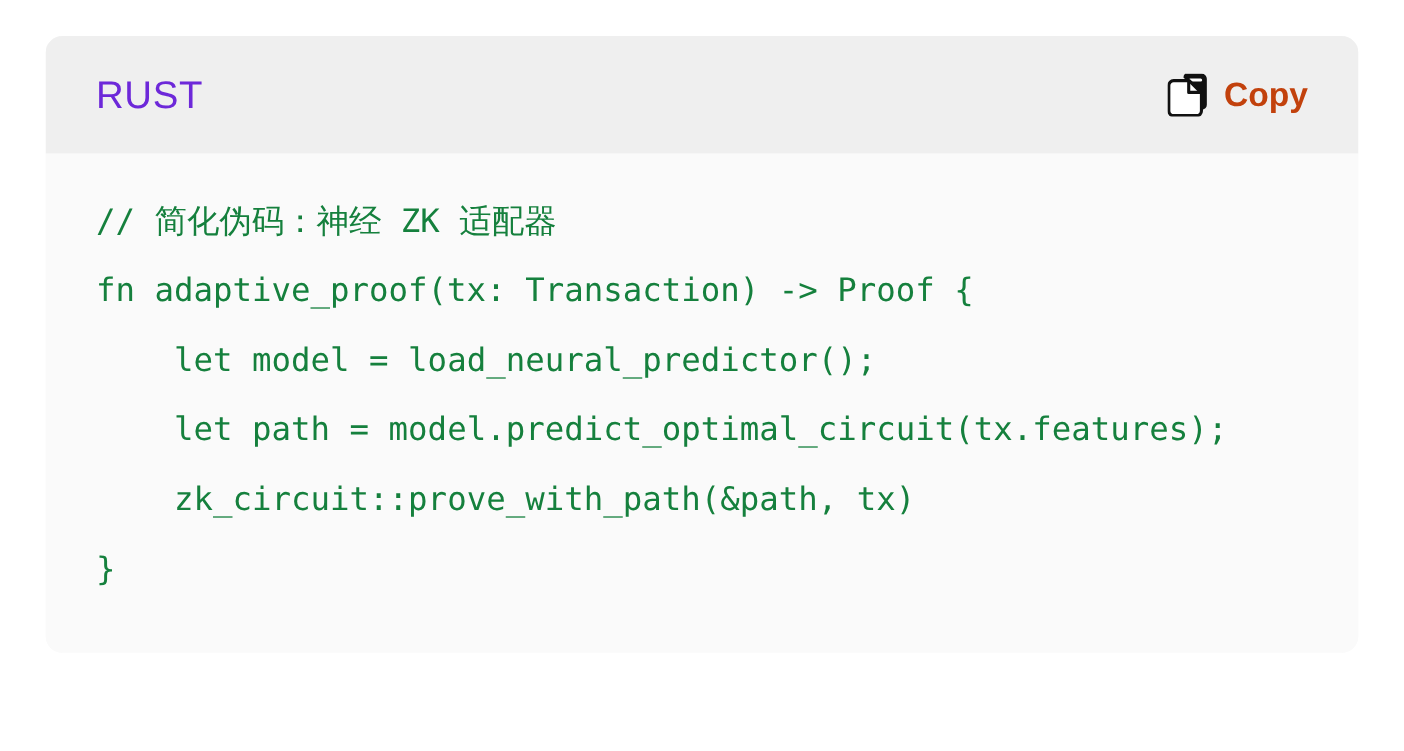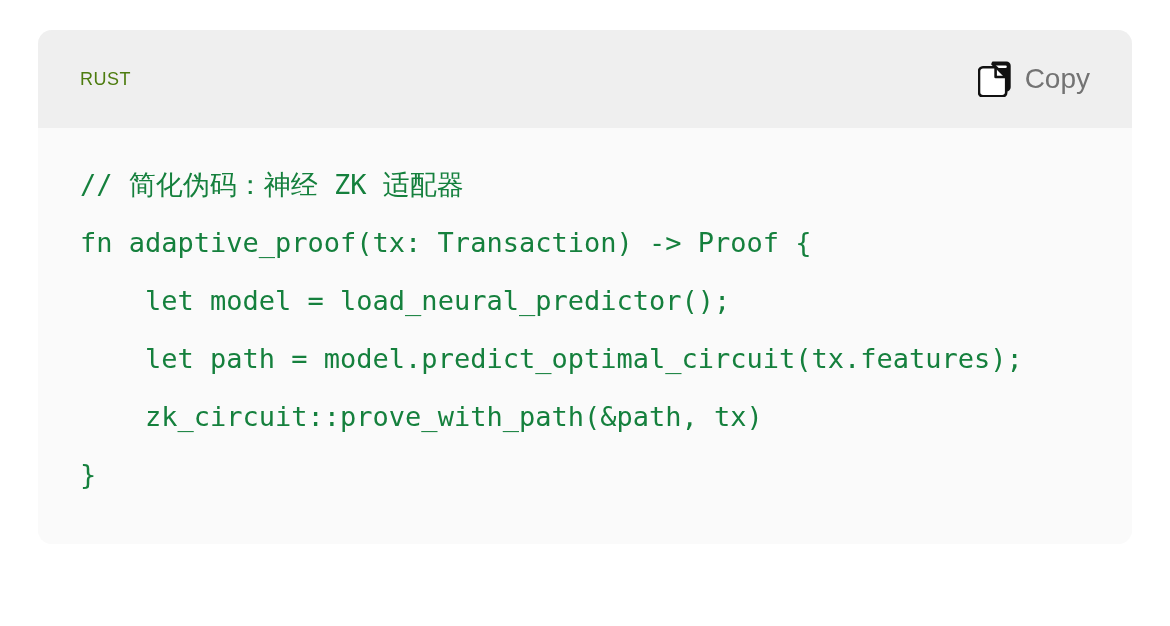--- a/index.html
+++ b/index.html
@@ -31,23 +31,23 @@
     height: 98px;
     background: #efefef;
     display: flex;
     align-items: center;
     justify-content: space-between;
     padding: 0 42px;
     box-sizing: border-box;
   }
 
   .lang-label {
-    font-size: 18px;
+    font-size: 32px;
     letter-spacing: 0.5px;
-    color: #4d7c0f;
+    color: #6d28d9;
     font-weight: 400;
     line-height: 1;
     text-transform: uppercase;
   }
 
   .copy-button {
     display: flex;
     align-items: center;
     gap: 13px;
     background: none;
@@ -59,22 +59,22 @@
 
   .copy-icon {
     display: block;
     width: 34px;
     height: 36px;
     flex: 0 0 auto;
   }
 
   .copy-label {
     font-size: 28px;
-    color: #737373;
-    font-weight: 400;
+    color: #c2410c;
+    font-weight: 700;
     line-height: 1;
     font-family: "Liberation Sans", "DejaVu Sans", sans-serif;
   }
 
   
   .code-body {
     padding: 28px 42px 40px 42px;
     box-sizing: border-box;
     background: #fafafa;
   }

